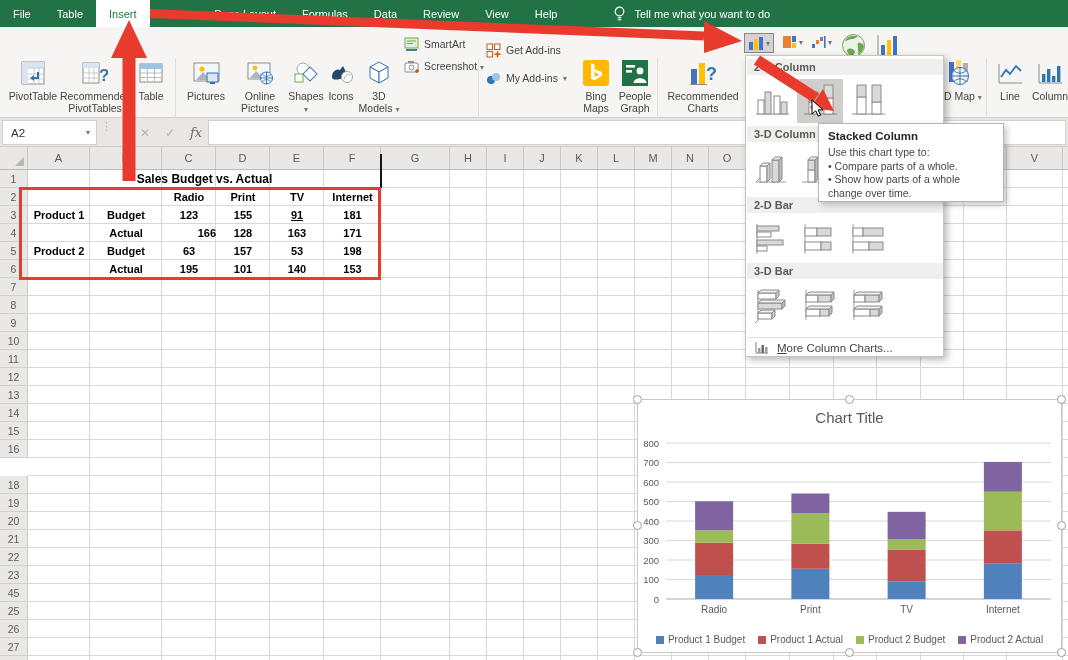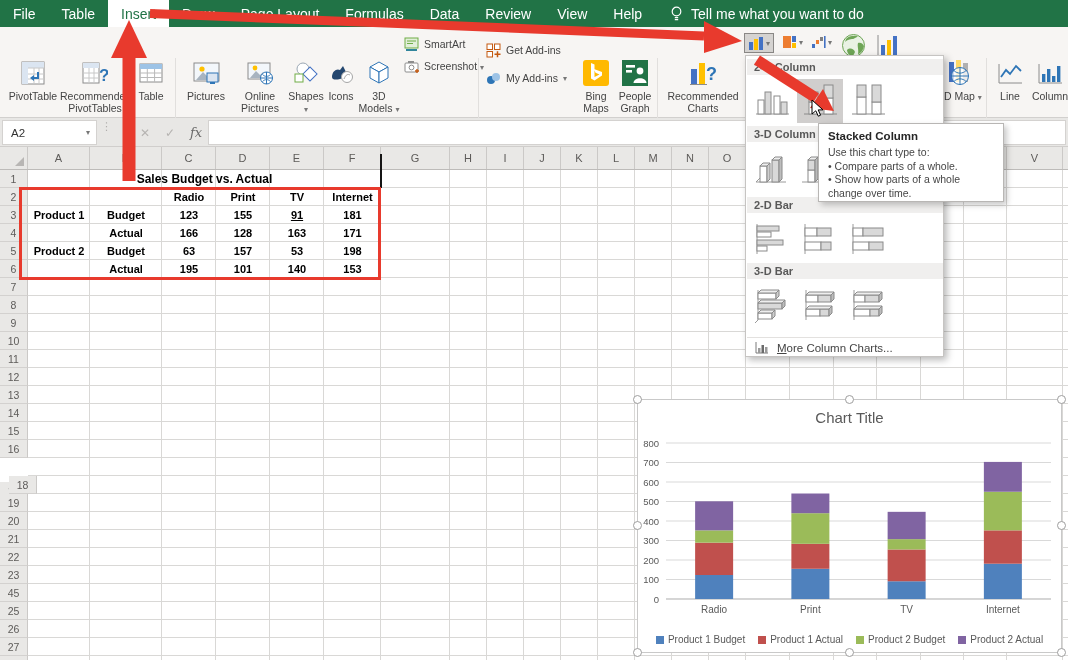--- a/index.html
+++ b/index.html
@@ -1,21 +1,21 @@
 <!DOCTYPE html>
 <html><head>
 <meta charset="utf-8">
 <style>
   * { box-sizing: border-box; margin: 0; padding: 0; }
   html,body { width:1068px; height:660px; overflow:hidden; }
   body { font-family:"Liberation Sans", sans-serif; background:#fff; position:relative; }
   #app { position:absolute; left:0; top:0; width:1068px; height:660px; overflow:hidden; }
 
   
-  .tabbar { position:absolute; left:0; top:0; width:1068px; height:27px; background:#217346; display:flex; align-items:stretch; color:#fff; font-size:14px; }
+  .tabbar { position:absolute; left:0; top:0; width:1068px; height:27px; background:#217346; display:flex; align-items:stretch; color:#fff; font-size:11px;gap:28px; }
   .tablist { display:flex; align-items:stretch; }
   .tab { padding:0 13px; display:flex; align-items:center; cursor:default; white-space:nowrap; }
   .tab.selected { background:#fff; color:#217346; }
   .tellme { display:flex; align-items:center; gap:7px; margin-left:14px; }
 
   
   .ribbon { position:absolute; left:0; top:27px; width:1068px; height:91px; background:#f7f5f3; border-bottom:1px solid #d2d0ce; }
   .glabel { position:absolute; top:126px; height:13px; font-size:10px; color:#666; text-align:center; }
   .gdiv { position:absolute; top:31px; height:79px; width:1px; background:#e1dfdd; }
   .bigbtn { position:absolute; top:31px; height:66px; text-align:center; cursor:default; }
@@ -426,21 +426,21 @@
       <div class="rowhdr" style="top: 296px;">8</div>
       <div class="rowhdr" style="top: 314px;">9</div>
       <div class="rowhdr" style="top: 332px;">10</div>
       <div class="rowhdr" style="top: 350px;">11</div>
       <div class="rowhdr" style="top: 368px;">12</div>
       <div class="rowhdr" style="top: 386px;">13</div>
       <div class="rowhdr" style="top: 404px;">14</div>
       <div class="rowhdr" style="top: 422px;">15</div>
       <div class="rowhdr" style="top: 440px;">16</div>
       <div class="rowhdr" style="top: 482px;">17</div>
-      <div class="rowhdr" style="top: 476px; margin-left: 9px;">18</div>
+      <div class="rowhdr" style="top: 476px;">18</div>
       <div class="rowhdr" style="top: 494px;">19</div>
       <div class="rowhdr" style="top: 512px;">20</div>
       <div class="rowhdr" style="top: 530px;">21</div>
       <div class="rowhdr" style="top: 548px;">22</div>
       <div class="rowhdr" style="top: 566px;">23</div>
       <div class="rowhdr" style="top: 584px;">45</div>
       <div class="rowhdr" style="top: 602px;">25</div>
       <div class="rowhdr" style="top: 620px;">26</div>
       <div class="rowhdr" style="top: 638px;">27</div>
       <div class="rowhdr" style="top: 656px;">28</div>
@@ -450,21 +450,21 @@
       <div class="cell" style="left: 216px; width: 54px; top: 188px;">Print</div>
       <div class="cell" style="left: 270px; width: 54px; top: 188px;">TV</div>
       <div class="cell" style="left: 324px; width: 57px; top: 188px;">Internet</div>
       <div class="cell" style="left: 28px; width: 62px; top: 206px;">Product 1</div>
       <div class="cell" style="left: 90px; width: 72px; top: 206px;">Budget</div>
       <div class="cell" style="left: 162px; width: 54px; top: 206px;">123</div>
       <div class="cell" style="left: 216px; width: 54px; top: 206px;">155</div>
       <div class="cell" style="left: 270px; width: 54px; top: 206px; text-decoration: underline;">91</div>
       <div class="cell" style="left: 324px; width: 57px; top: 206px;">181</div>
       <div class="cell" style="left: 90px; width: 72px; top: 224px;">Actual</div>
-      <div class="cell" style="left: 162px; width: 54px; top: 224px;">166</div>
+      <div class="cell" style="left: 162px; width: 54px; top: 224px; text-align: right;">166</div>
       <div class="cell" style="left: 216px; width: 54px; top: 224px;">128</div>
       <div class="cell" style="left: 270px; width: 54px; top: 224px;">163</div>
       <div class="cell" style="left: 324px; width: 57px; top: 224px;">171</div>
       <div class="cell" style="left: 28px; width: 62px; top: 242px;">Product 2</div>
       <div class="cell" style="left: 90px; width: 72px; top: 242px;">Budget</div>
       <div class="cell" style="left: 162px; width: 54px; top: 242px;">63</div>
       <div class="cell" style="left: 216px; width: 54px; top: 242px;">157</div>
       <div class="cell" style="left: 270px; width: 54px; top: 242px;">53</div>
       <div class="cell" style="left: 324px; width: 57px; top: 242px;">198</div>
       <div class="cell" style="left: 90px; width: 72px; top: 260px;">Actual</div>

